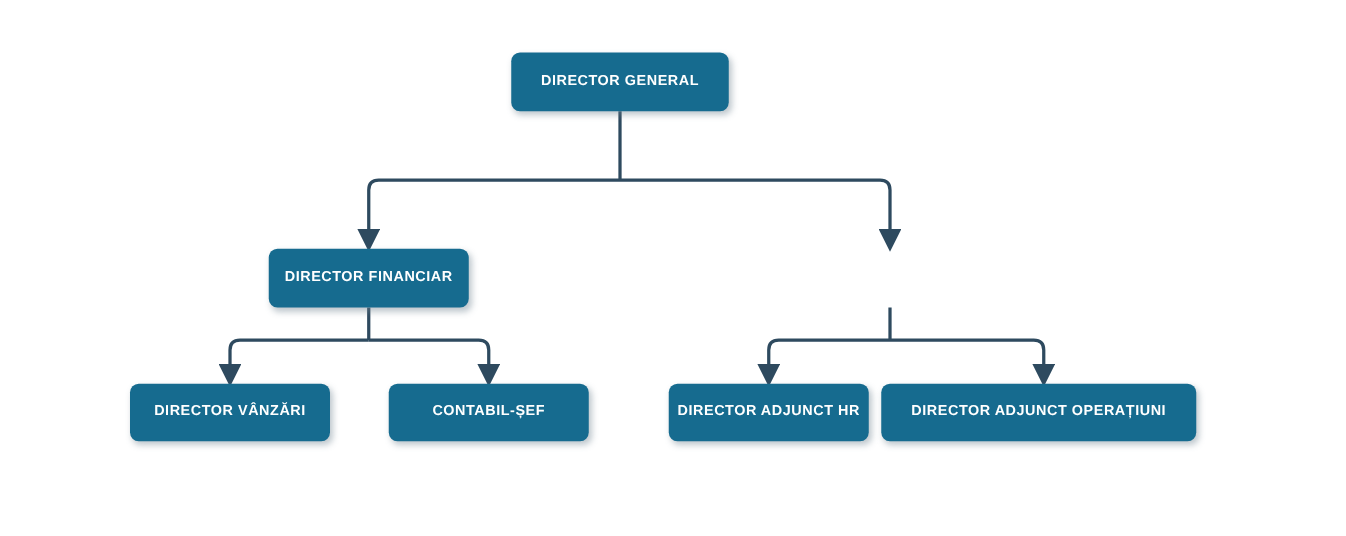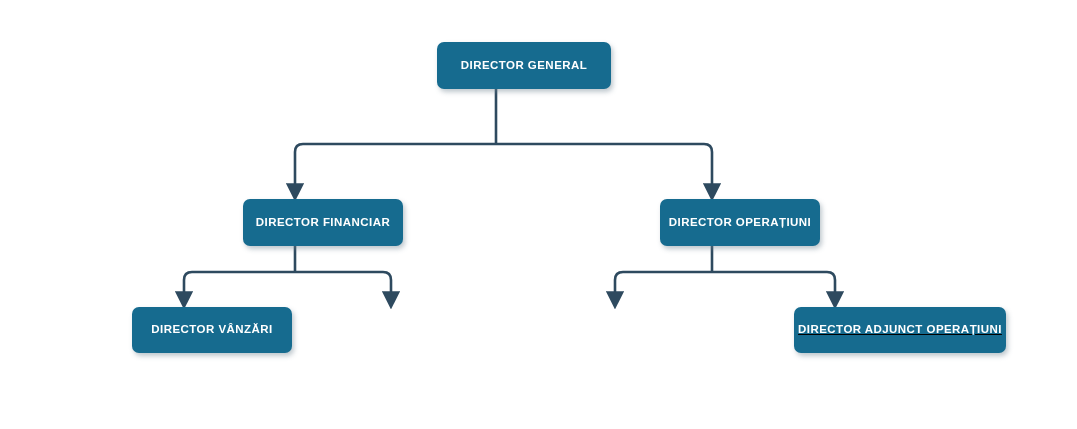--- a/index.html
+++ b/index.html
@@ -28,21 +28,20 @@
   .node {
     position: absolute;
     box-sizing: border-box;
     background: #166b8f;
     border-radius: 7px;
     display: flex;
     align-items: center;
     justify-content: center;
     box-shadow: 2px 3px 5px rgba(110, 130, 145, 0.45);
     z-index: 2;
-    margin-left: 28px;
   }
   .node-label {
     color: #ffffff;
     font-family: "Liberation Sans", sans-serif;
     font-size: 11.5px;
     font-weight: bold;
     letter-spacing: 0.45px;
     text-align: center;
     line-height: 1.15;
     white-space: nowrap;
@@ -63,21 +62,21 @@
   #node-director-vanzari {
     left: 104px;  top: 307px; width: 160px; height: 46px; justify-content: center;
   }
   #node-contabil-sef {
     left: 311px;  top: 307px; width: 160px; height: 46px;
   }
   #node-director-adjunct-hr {
     left: 535px;  top: 307px; width: 160px; height: 46px;
   }
   #node-director-adjunct-operatiuni {
-    left: 766px;  top: 307px; width: 212px; height: 46px; text-decoration: underline;
+    left: 705px;  top: 307px; width: 252px; height: 46px;
   }
 </style>
 </head>
 <body>
 
 <div id="org-chart-canvas">
 
   <svg id="connector-layer" viewBox="0 0 1077 429" width="1077" height="429" aria-hidden="true">
     <defs>
       <marker id="arrowhead" markerWidth="7" markerHeight="7" refX="0.3" refY="3.5" orient="auto" markerUnits="strokeWidth">
@@ -108,27 +107,30 @@
   </svg>
 
   <div class="node" id="node-director-general">
     <span class="node-label">DIRECTOR GENERAL</span>
   </div>
 
   <div class="node" id="node-director-financiar">
     <span class="node-label">DIRECTOR FINANCIAR</span>
   </div>
 
-  <div class="node" id="node-director-operatiuni">
-    <span class="node-label">DIRECTOR OPERAȚIUNI</span>
-  </div>
 
   <div class="node" id="node-director-vanzari">
     <span class="node-label">DIRECTOR VÂNZĂRI</span>
   </div>
 
+  <div class="node" id="node-contabil-sef">
+    <span class="node-label">CONTABIL-ȘEF</span>
+  </div>
 
+  <div class="node" id="node-director-adjunct-hr">
+    <span class="node-label">DIRECTOR ADJUNCT HR</span>
+  </div>
 
   <div class="node" id="node-director-adjunct-operatiuni">
     <span class="node-label">DIRECTOR ADJUNCT OPERAȚIUNI</span>
   </div>
 
 </div>
 
 </body></html>

